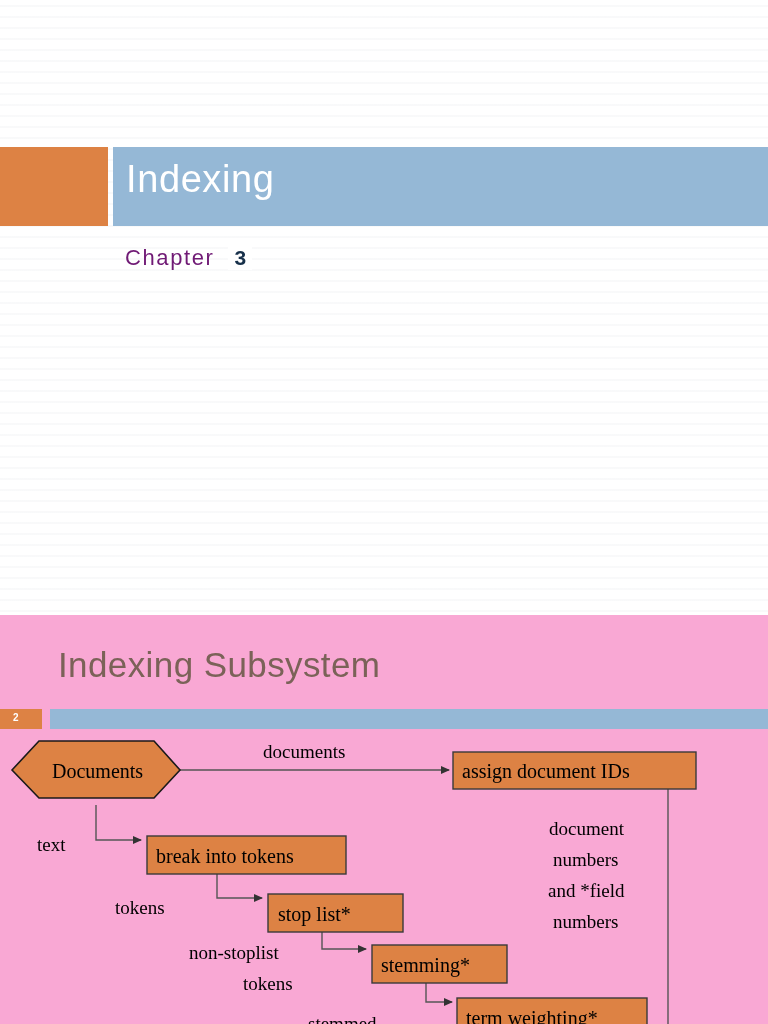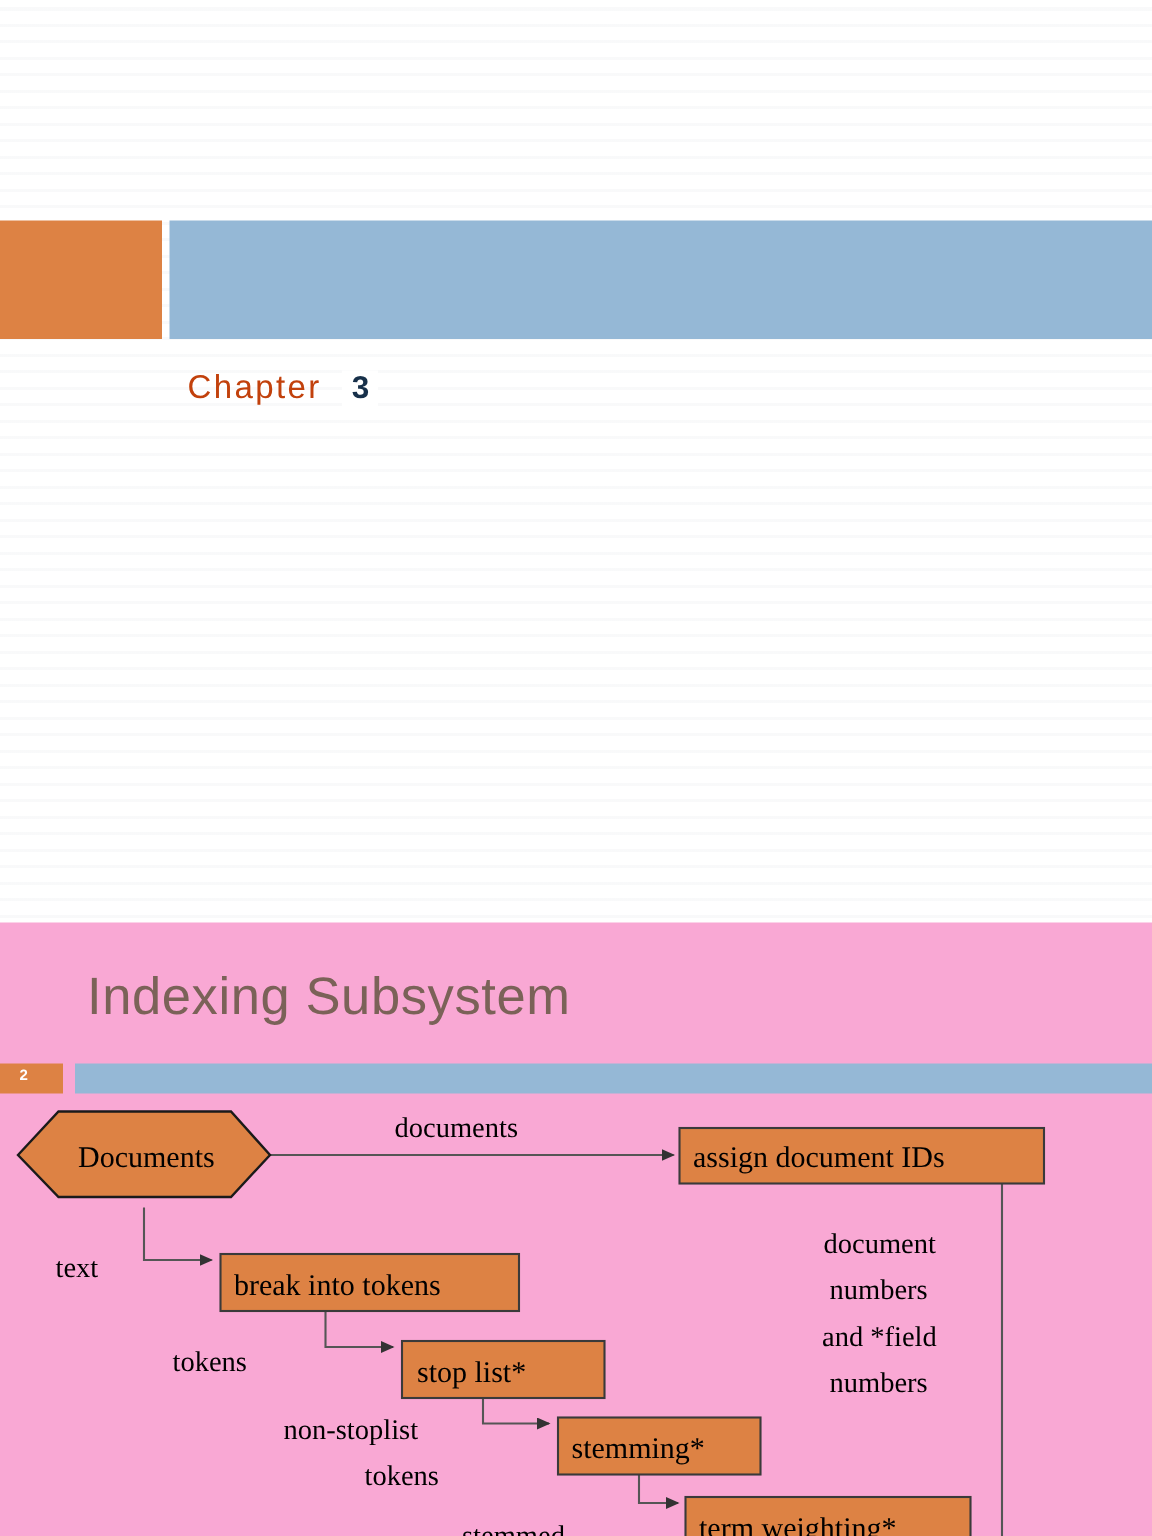--- a/index.html
+++ b/index.html
@@ -88,21 +88,21 @@
     display: flex;
     align-items: baseline;
     gap: 14px;
     white-space: nowrap;
   }
   .subtitle-word {
     font-family: "Liberation Sans", sans-serif;
     font-size: 22px;
     font-weight: 400;
     letter-spacing: 1.6px;
-    color: #c2410c;
+    color: #701a75;
   }
   .subtitle-num {
     font-family: "Liberation Sans", sans-serif;
     font-size: 21px;
     font-weight: bold;
     color: #17304a;
     background: #ffffff;
     padding: 0 6px;
   }
 
@@ -187,20 +187,21 @@
 </head>
 <body>
 
 <div class="page" id="slide-title">
 
   <div class="scanlines"></div>
 
   <div class="banner-orange"></div>
   <div class="banner-blue"></div>
 
+  <div class="banner-title">Indexing</div>
 
   <div class="subtitle-row">
     <span class="subtitle-word">Chapter</span>
     <span class="subtitle-num">3</span>
   </div>
 
 </div>
 
 <div class="page" id="slide-content">
 

